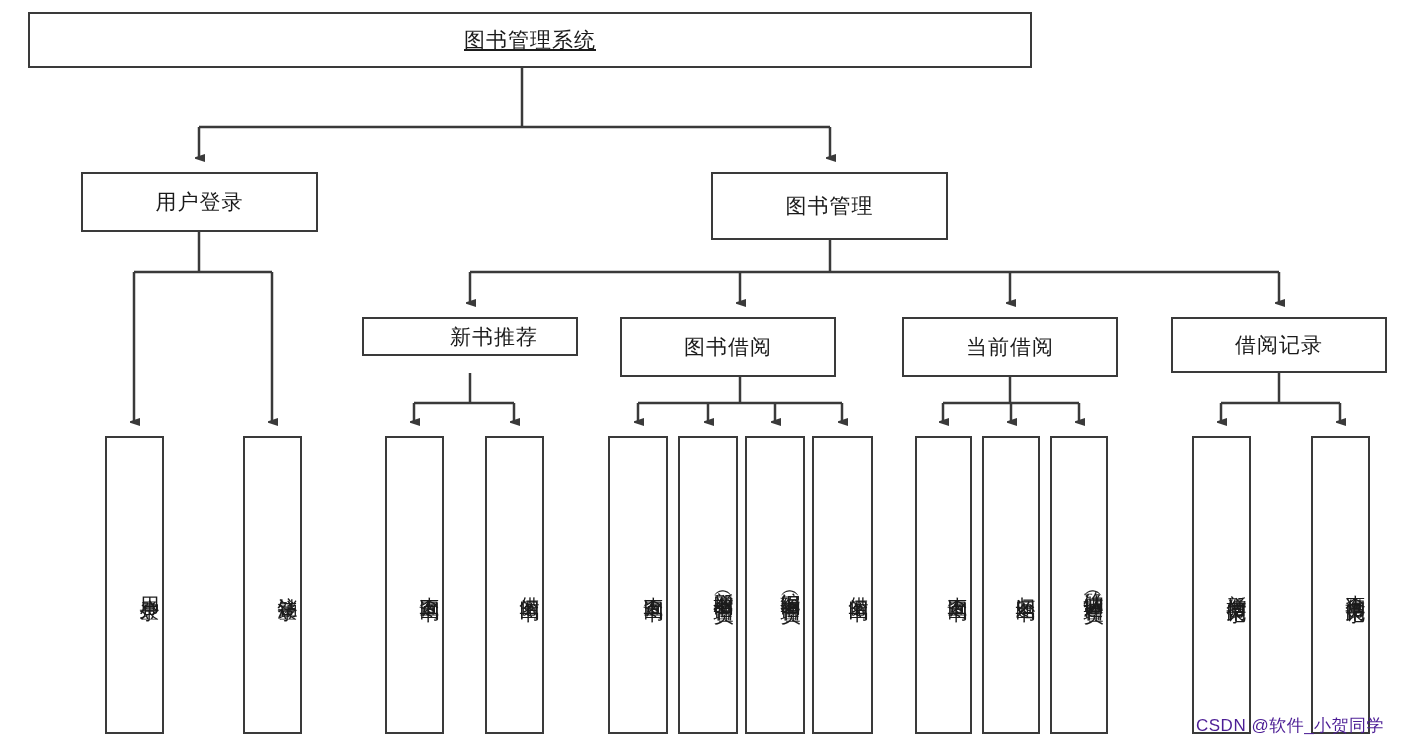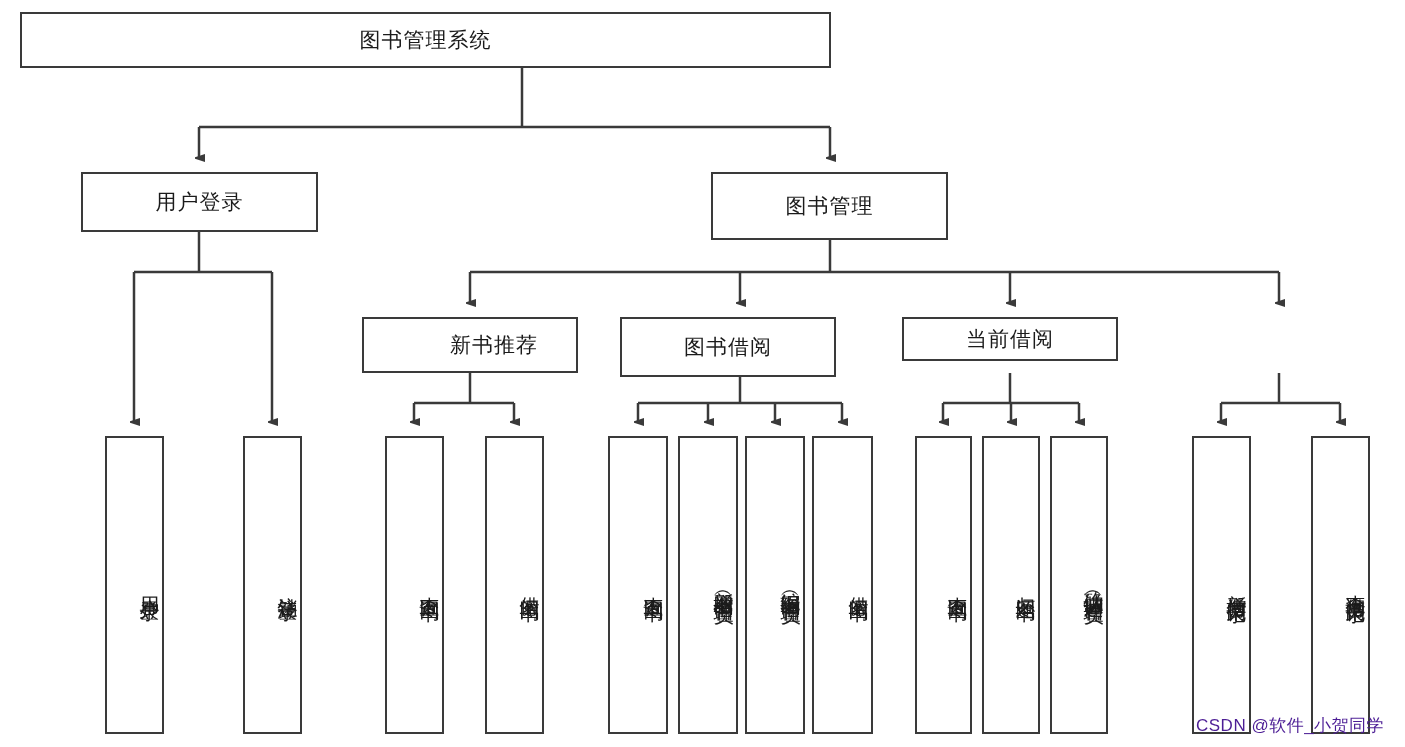--- a/index.html
+++ b/index.html
@@ -116,39 +116,42 @@
       <path d="M1011,403 L1011,422" marker-end="url(#arrow)"></path>
       <path d="M1079,403 L1079,422" marker-end="url(#arrow)"></path>
 
       <path d="M1279,373 L1279,403"></path>
       <path d="M1221,403 L1340,403"></path>
       <path d="M1221,403 L1221,422" marker-end="url(#arrow)"></path>
       <path d="M1340,403 L1340,422" marker-end="url(#arrow)"></path>
     </g>
   </svg>
 
-  <div class="node node-h" style="left:20px; top:12px; width:811px; height:56px;">
+  <div class="node node-h" style="left:28px; top:12px; width:1004px; height:56px;text-decoration:underline;">
     <span>图书管理系统</span>
   </div>
 
   <div class="node node-h" style="left:81px; top:172px; width:237px; height:60px;">
     <span>用户登录</span>
   </div>
   <div class="node node-h" style="left:711px; top:172px; width:237px; height:68px;">
     <span>图书管理</span>
   </div>
 
-  <div class="node node-h" style="left:362px; top:317px; width:216px; height:56px;padding-left:48px;">
+  <div class="node node-h" style="left:362px; top:317px; width:216px; height:39px;padding-left:48px;">
     <span>新书推荐</span>
   </div>
   <div class="node node-h" style="left:620px; top:317px; width:216px; height:60px;">
     <span>图书借阅</span>
   </div>
-  <div class="node node-h" style="left:902px; top:317px; width:216px; height:44px;">
+  <div class="node node-h" style="left:902px; top:317px; width:216px; height:60px;">
     <span>当前借阅</span>
+  </div>
+  <div class="node node-h" style="left:1171px; top:317px; width:216px; height:56px;">
+    <span>借阅记录</span>
   </div>
 
   <div class="node node-v" style="left:105px; top:436px; width:59px; height:298px;">
     <span class="vtext">用户登录</span>
   </div>
   <div class="node node-v" style="left:243px; top:436px; width:59px; height:298px;">
     <span class="vtext">注销登录</span>
   </div>
 
   <div class="node node-v" style="left:385px; top:436px; width:59px; height:298px;">

